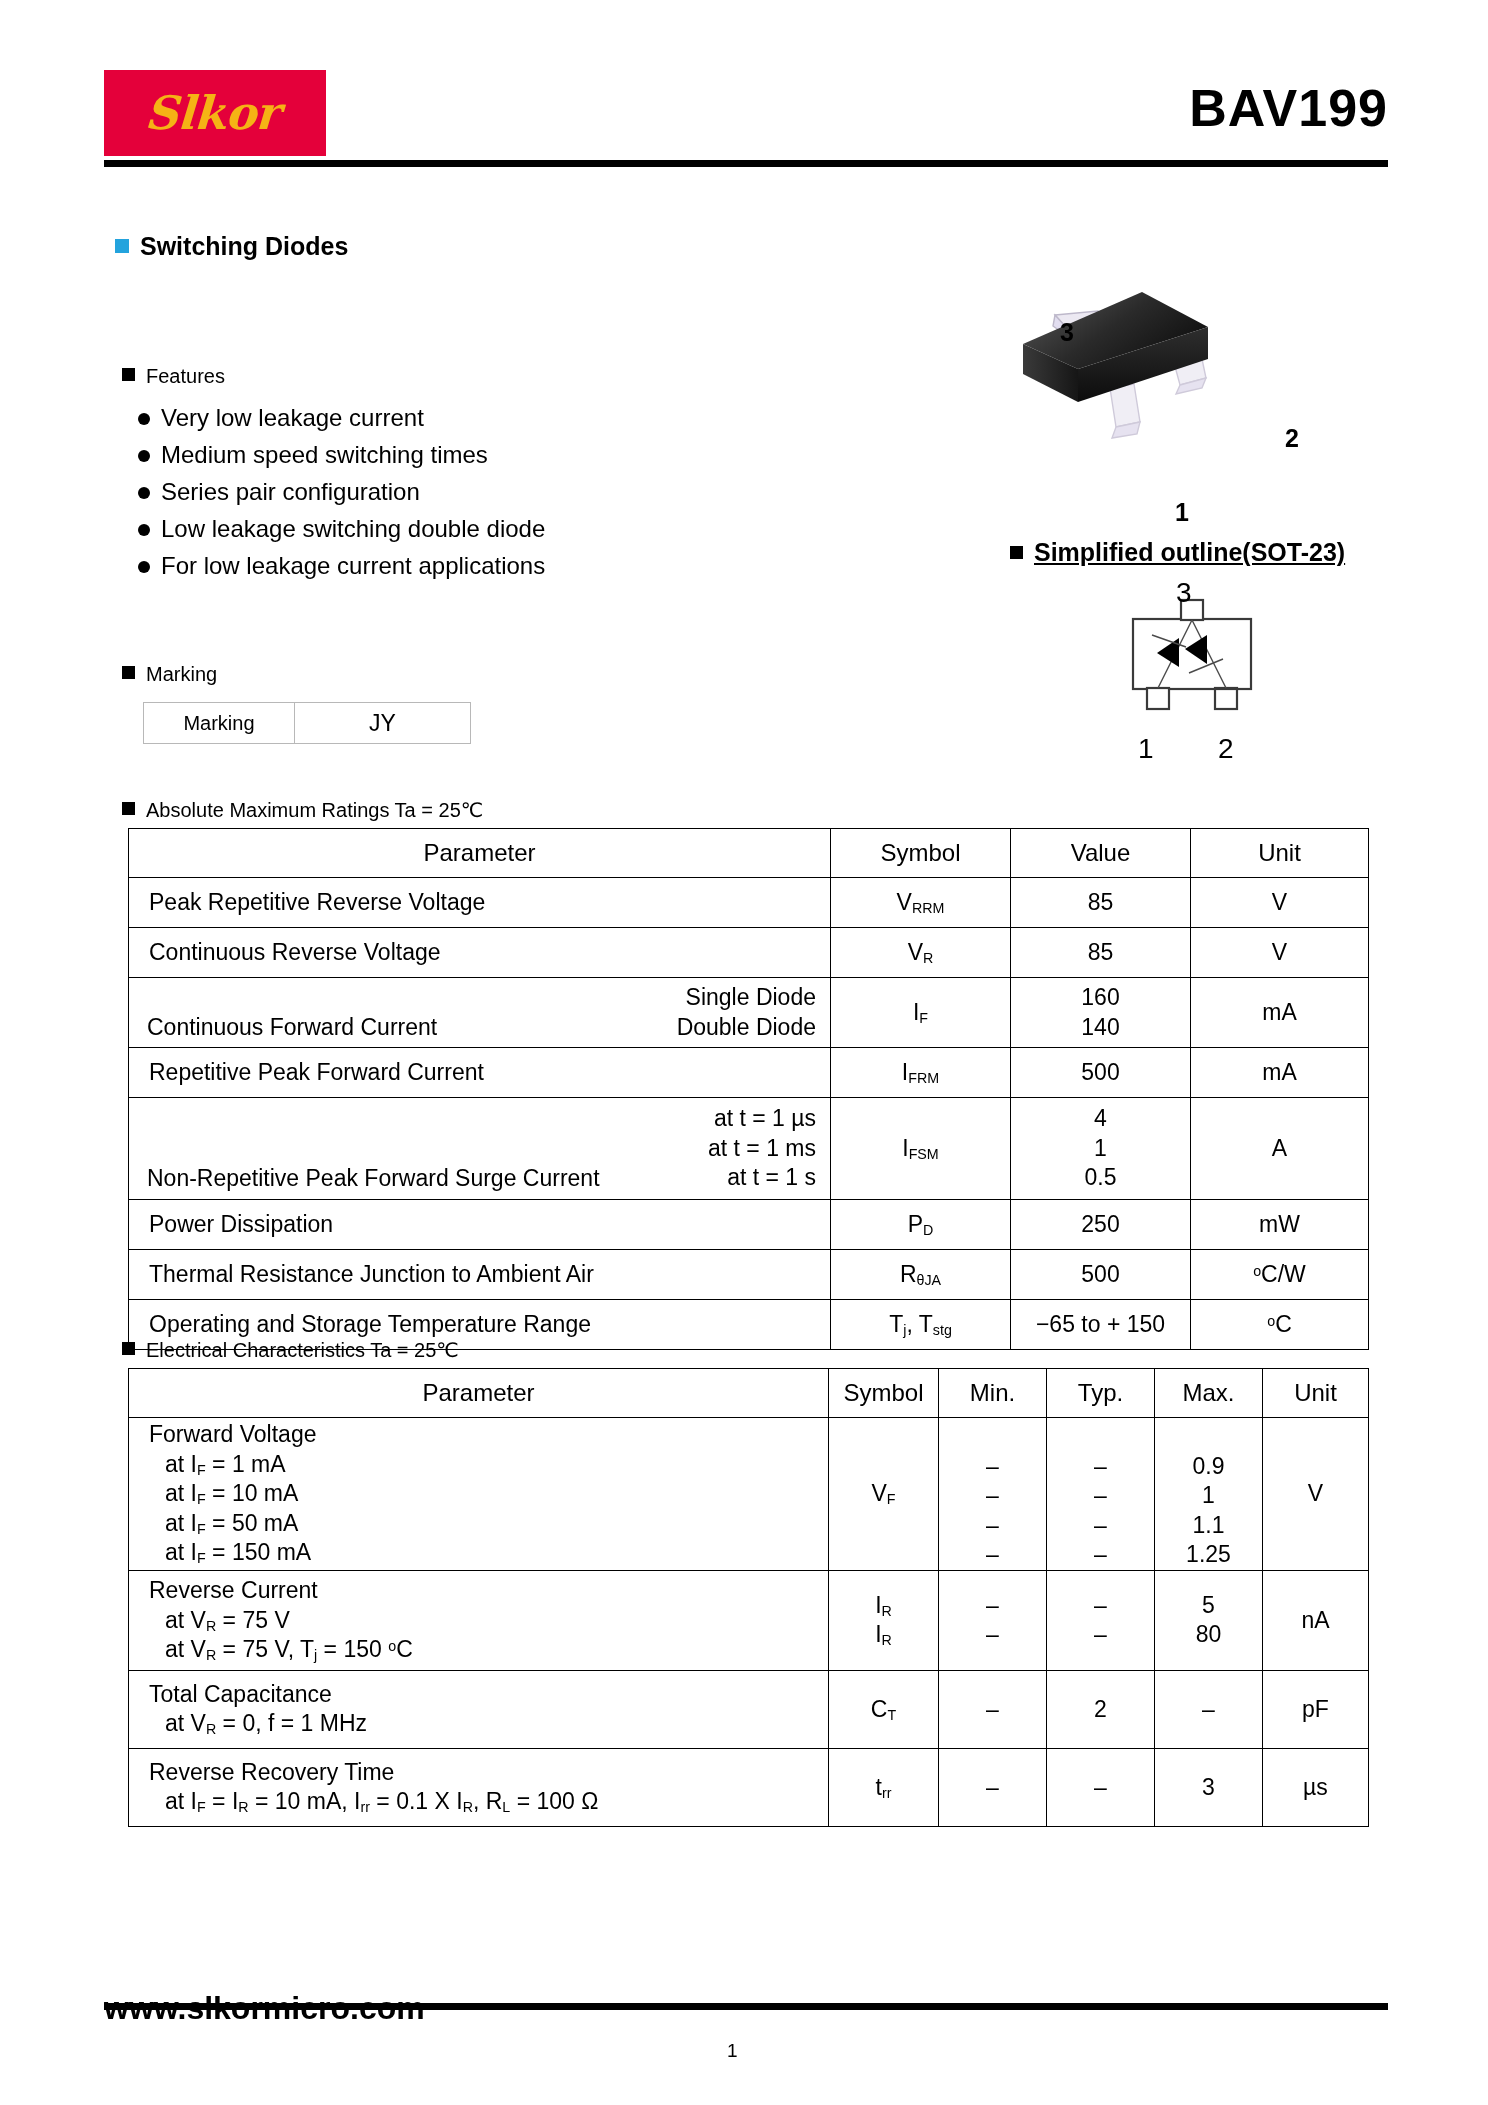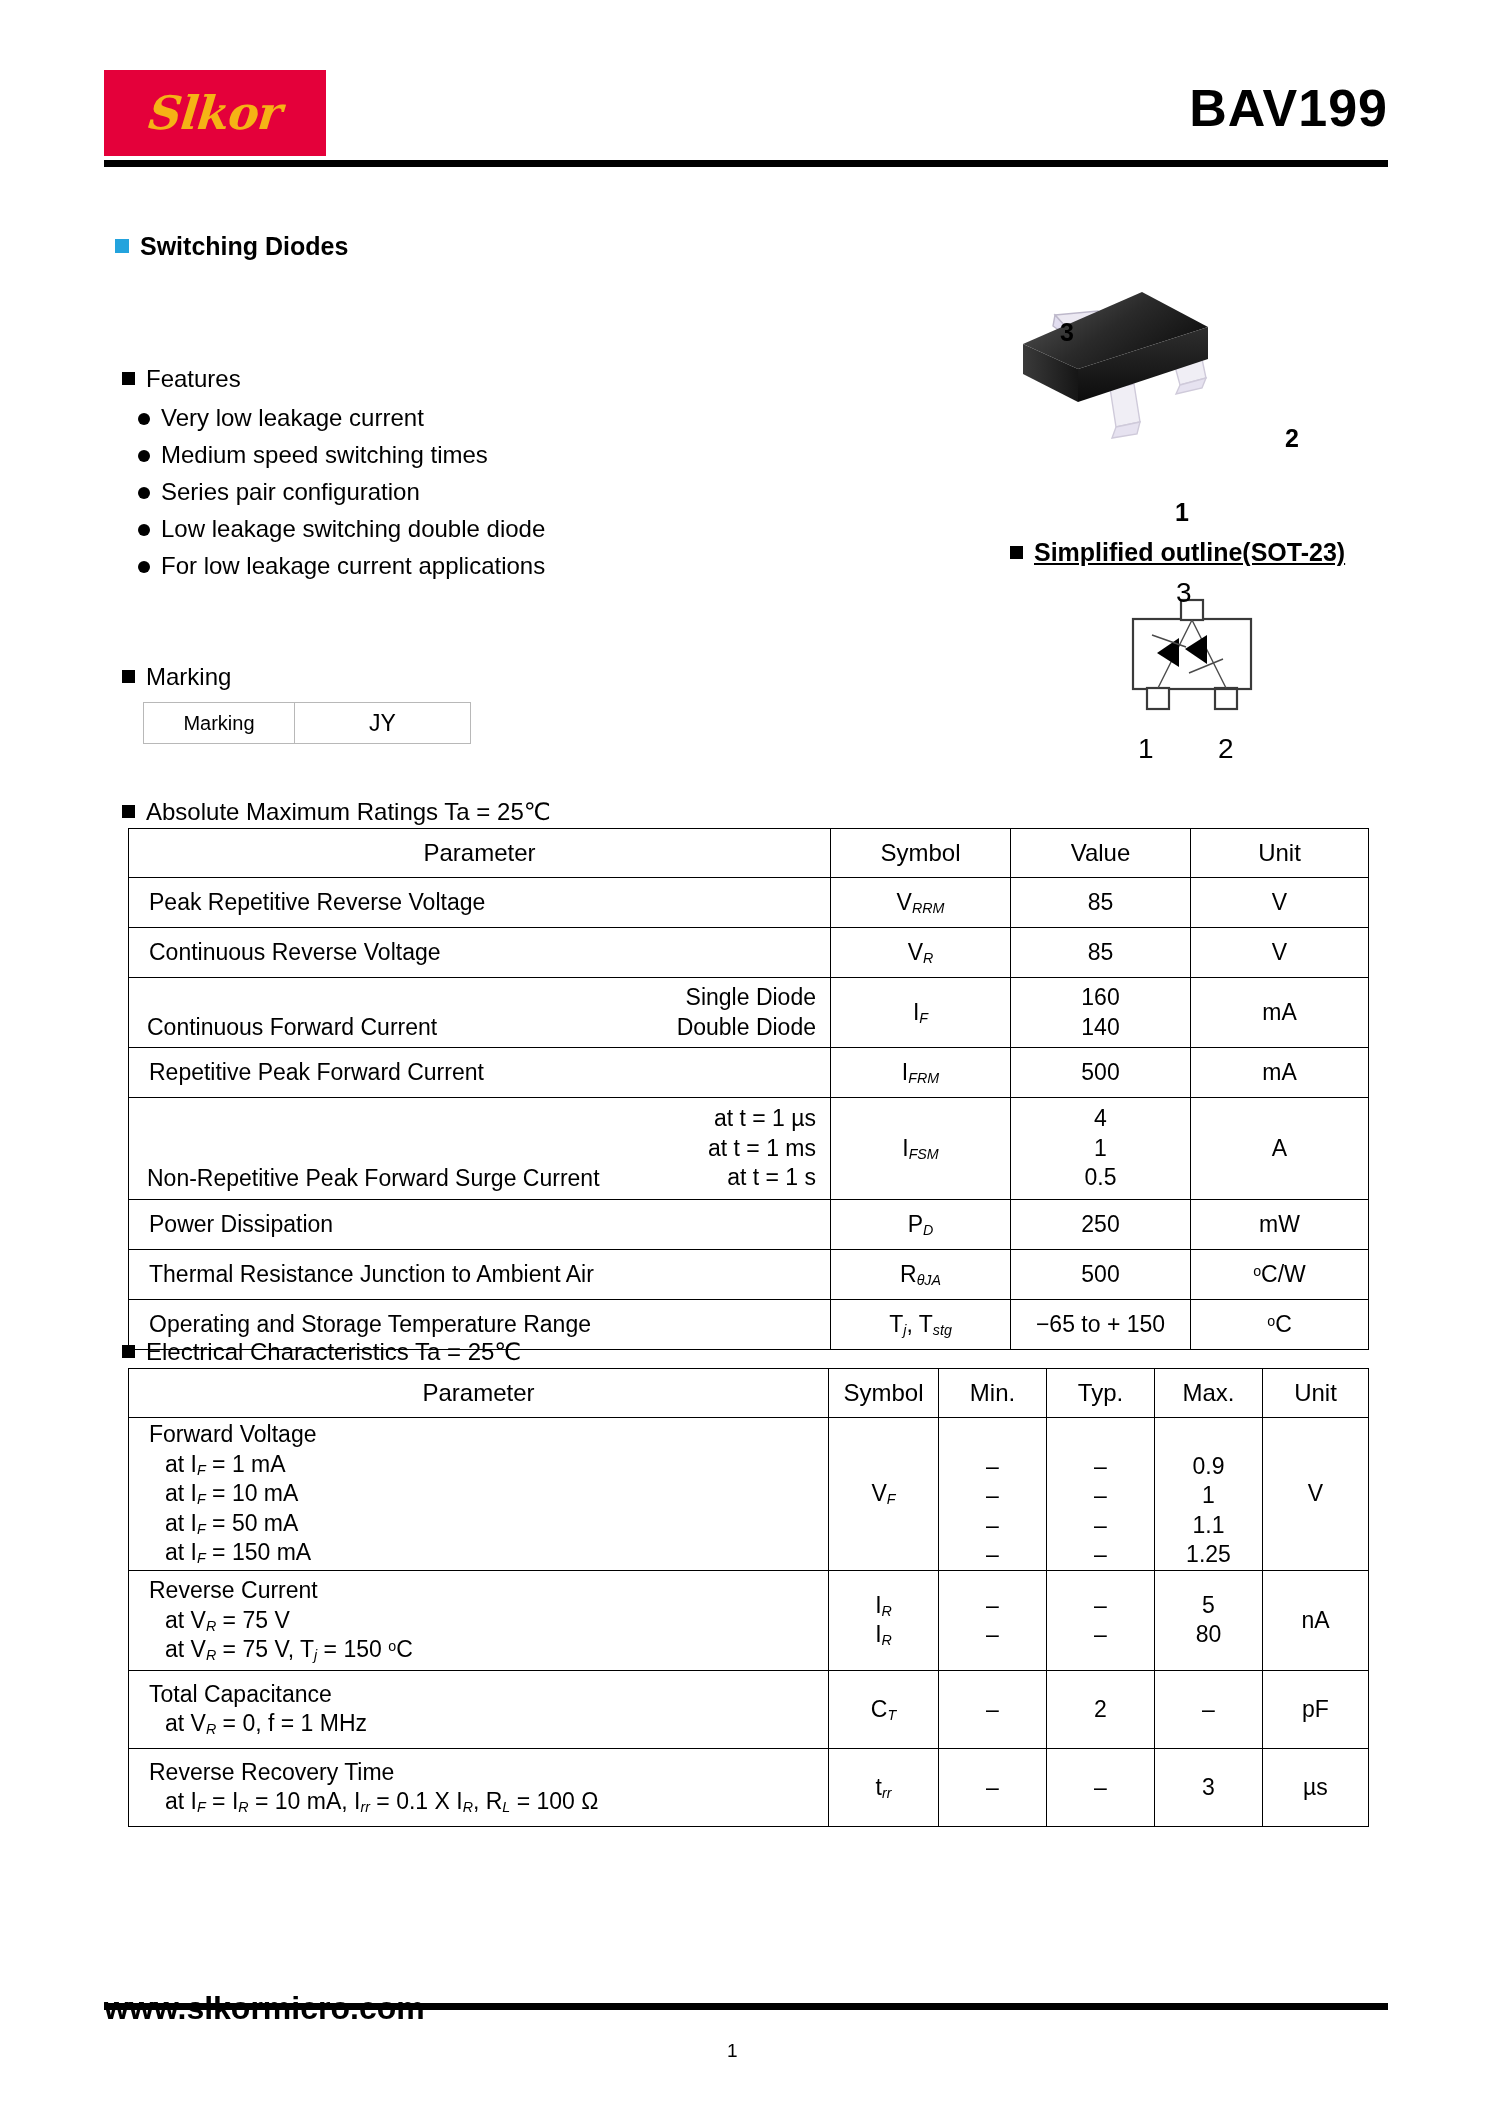--- a/index.html
+++ b/index.html
@@ -30,21 +30,21 @@
   }
 
   
   .sq{display:inline-block;width:13px;height:13px;background:#000;margin-right:11px;
       vertical-align:2px;}
   .sq.blue{background:#23a3dd;width:14px;height:14px;}
   .dot{display:inline-block;width:12px;height:12px;border-radius:50%;background:#000;
        margin-right:11px;vertical-align:1px;}
 
   .sec-title{position:absolute;font-size:25px;font-weight:bold;white-space:nowrap;}
-  .sec-head{position:absolute;font-size:24px;white-space:nowrap;}
+  .sec-head{position:absolute;font-size:20px;white-space:nowrap;}
 
   
   #switching-diodes{left:115px;top:232px;}
   #features-head{left:122px;top:365px;}
   .feat{position:absolute;left:138px;font-size:24px;white-space:nowrap;}
   #marking-head{left:122px;top:663px;}
 
   .marking-table{
     position:absolute;left:143px;top:702px;border-collapse:collapse;
   }
@@ -74,21 +74,21 @@
   #ec-head{left:122px;top:1338px;}
 
   table.dt{position:absolute;border-collapse:collapse;table-layout:fixed;}
   table.dt td{
     border:1px solid #000;font-size:23px;vertical-align:middle;
     padding:0;line-height:1.28;
   }
   table.dt td.p{padding-left:20px;text-align:left;}
   table.dt td.c{text-align:center;}
   table.dt tr.hdr td{text-align:center;height:48px;font-size:24px;}
-  sub{font-size:0.62em;vertical-align:-0.22em;font-style:italic;}
+  sub{font-size:0.62em;vertical-align:-0.22em;}
   sup{font-size:0.62em;vertical-align:0.45em;}
 
   #table-abs{left:128px;top:828px;width:1240px;}
   #table-ec{left:128px;top:1368px;width:1240px;}
 
   .pcell{display:flex;justify-content:space-between;align-items:flex-end;
          padding-right:14px;}
   .conds{text-align:right;white-space:nowrap;}
   .vstack{line-height:1.3;}
 

